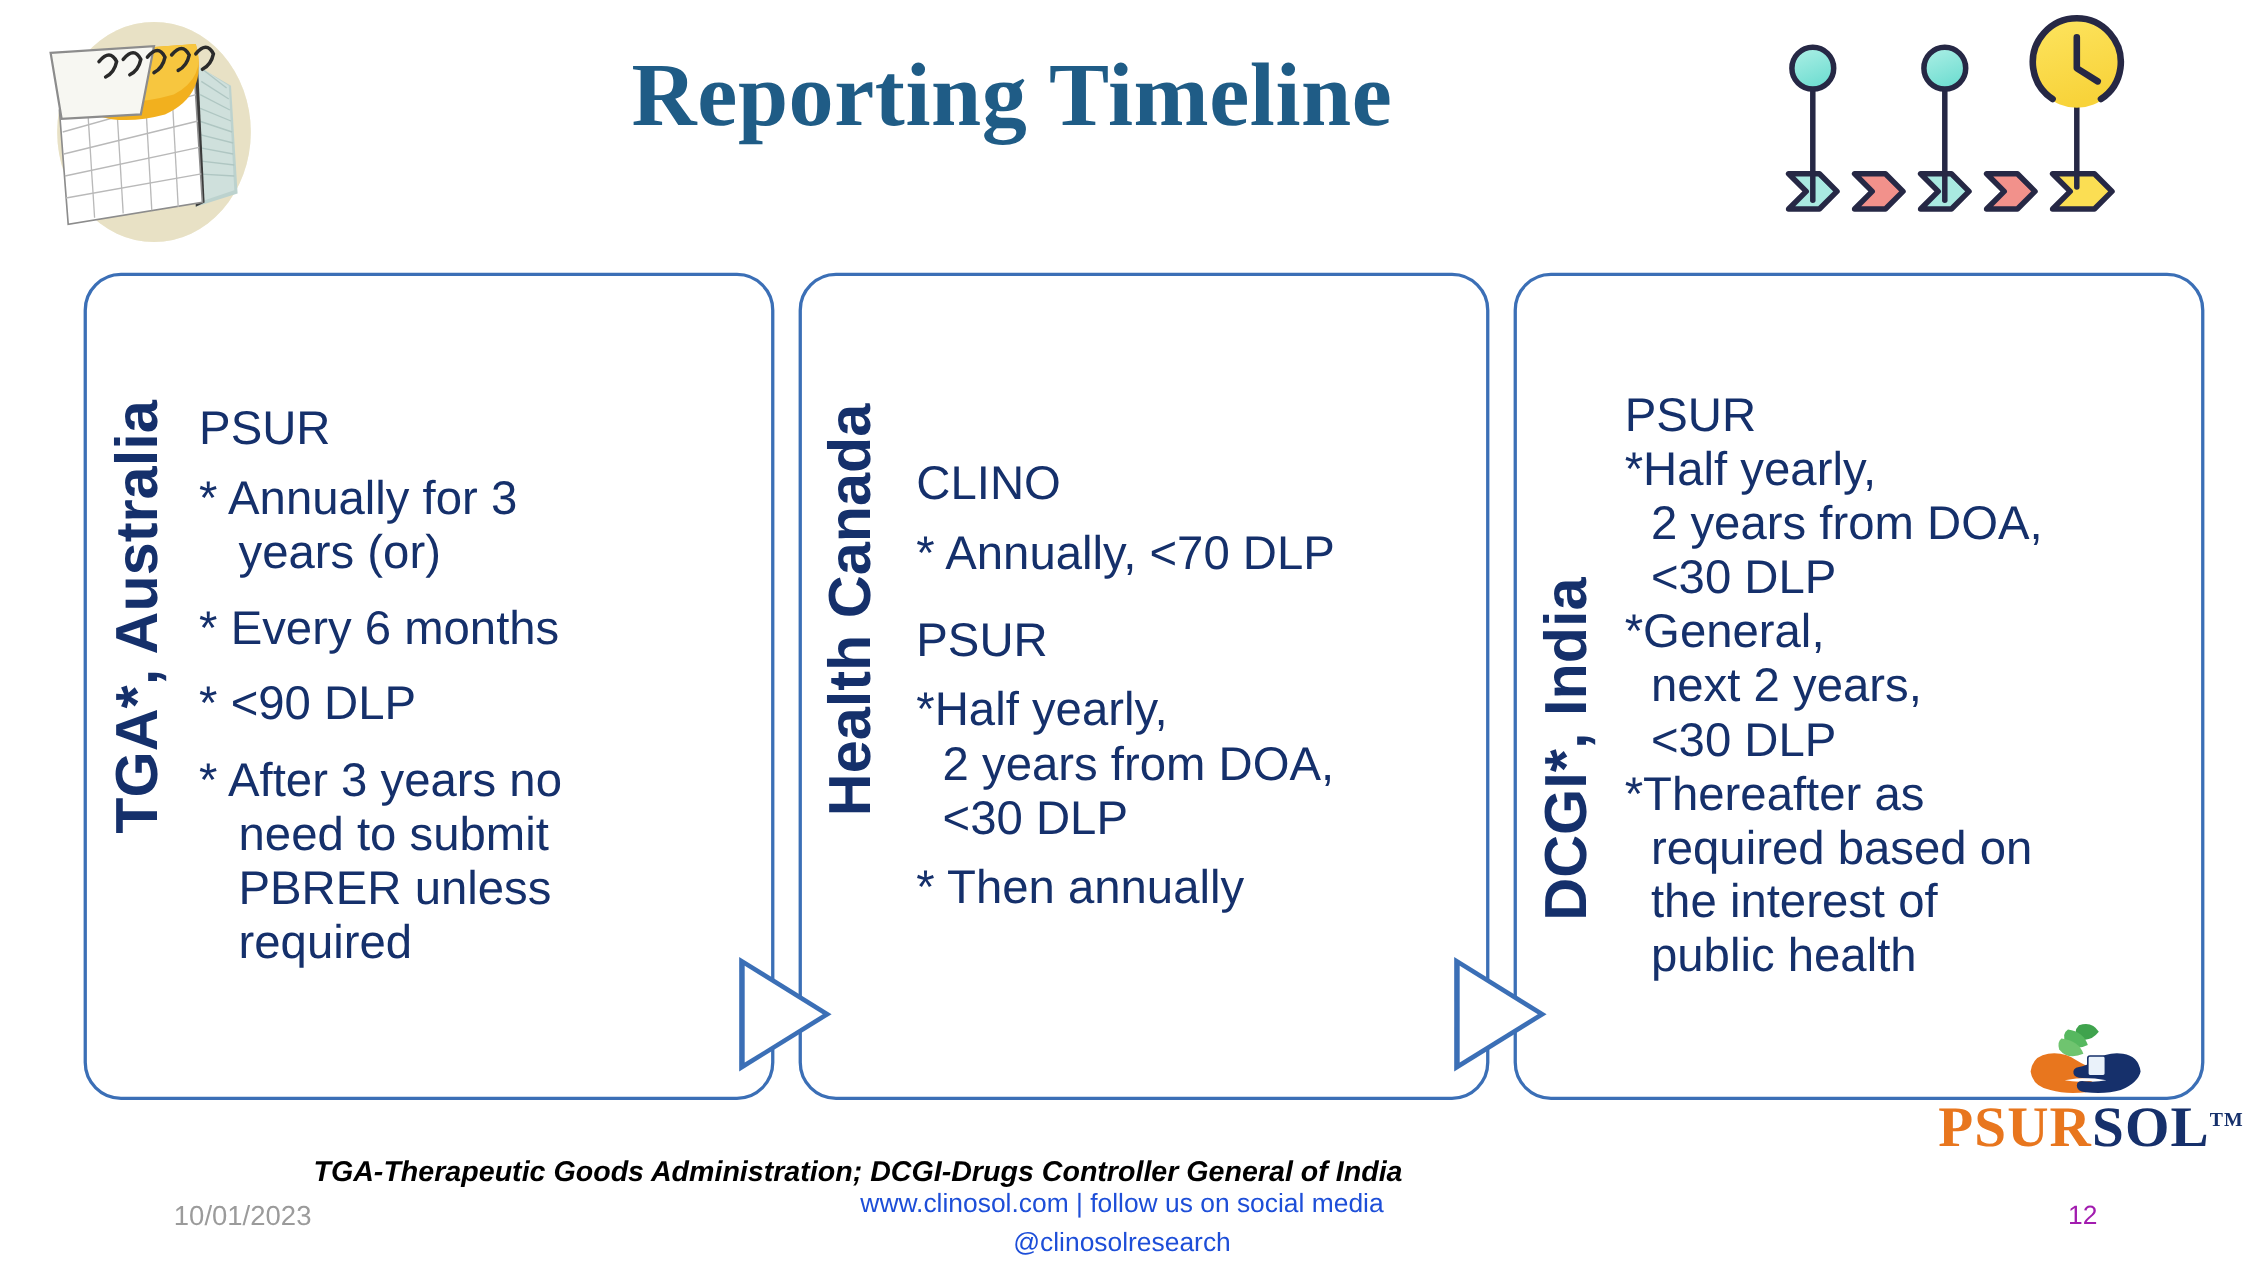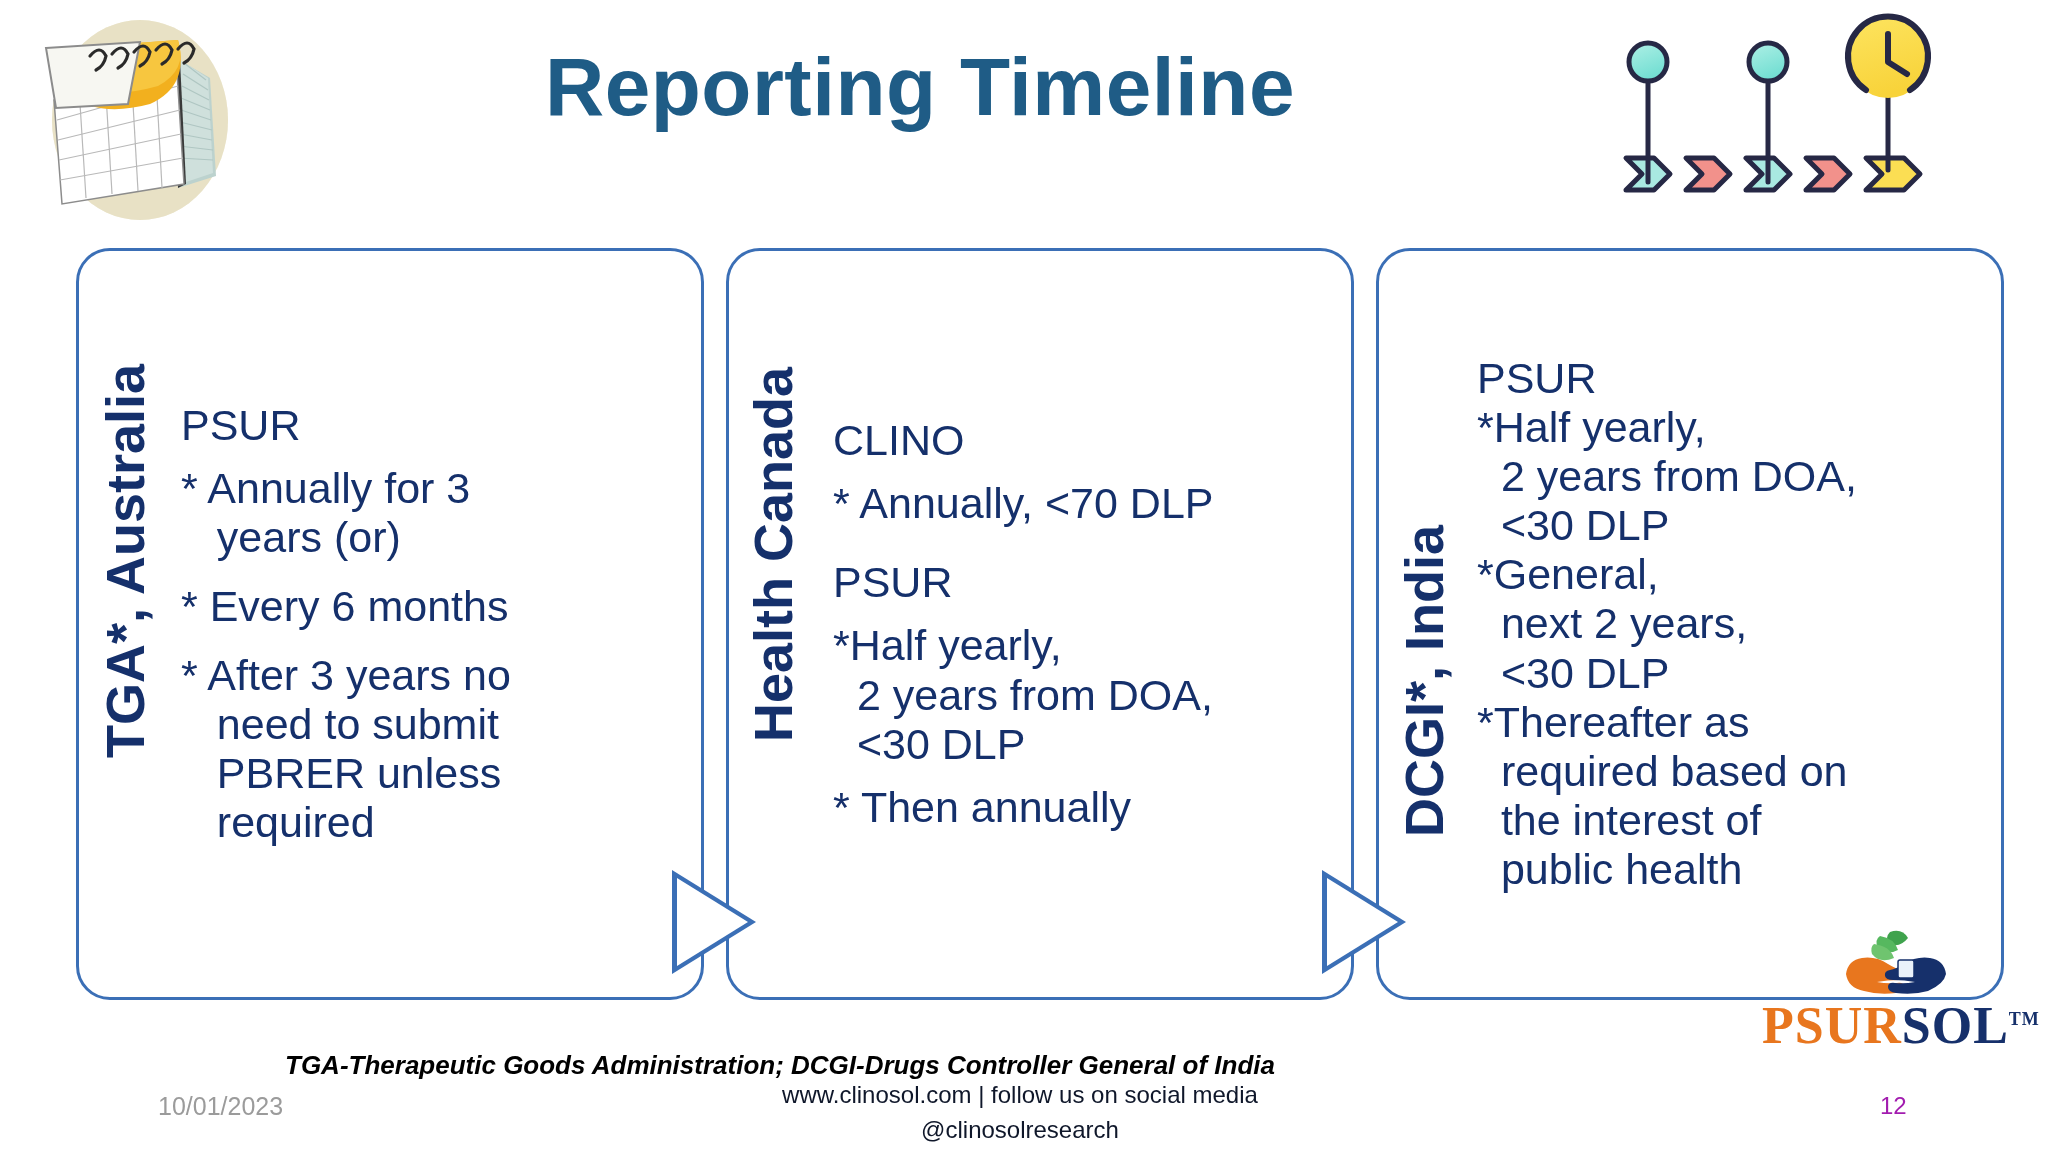--- a/index.html
+++ b/index.html
@@ -24,21 +24,21 @@
     height: 230px;
   }
 
   
   .slide-title {
     position: absolute;
     left: 420px;
     top: 46px;
     width: 1000px;
     text-align: center;
-    font-family: Liberation Sans, sans-serif;
+    font-family: Liberation Serif, serif;
     font-size: 82px;
     font-weight: 700;
     color: #1F5C86;
     letter-spacing: 0.5px;
     line-height: 1;
   }
 
   
   .timeline-art {
     position: absolute;
@@ -160,21 +160,21 @@
     font-size: 25px;
     color: #9b9b9b;
   }
   .footer-center {
     position: absolute;
     left: 620px;
     top: 1078px;
     width: 800px;
     text-align: center;
     font-size: 24px;
-    color: #0f172a;
+    color: #1d4ed8;
     line-height: 1.45;
   }
   .footer-page {
     position: absolute;
     left: 1880px;
     top: 1092px;
     font-size: 24px;
     color: #a21caf;
   }
 
@@ -302,20 +302,21 @@
   <div class="panel panel-1">
     <div class="panel-label lbl-1">
       <span>TGA*, Australia</span>
     </div>
     <div class="panel-body">
       <div class="grp">
         <div class="line grp-head">PSUR</div>
         <div class="line gap-sm">* Annually for 3</div>
         <div class="line">   years (or)</div>
         <div class="line gap">* Every 6 months</div>
+        <div class="line gap">* &lt;90 DLP</div>
         <div class="line gap">* After 3 years no</div>
         <div class="line">   need to submit</div>
         <div class="line">   PBRER unless</div>
         <div class="line">   required</div>
       </div>
     </div>
   </div>
 
   <div class="panel panel-2">
     <div class="panel-label lbl-2">

